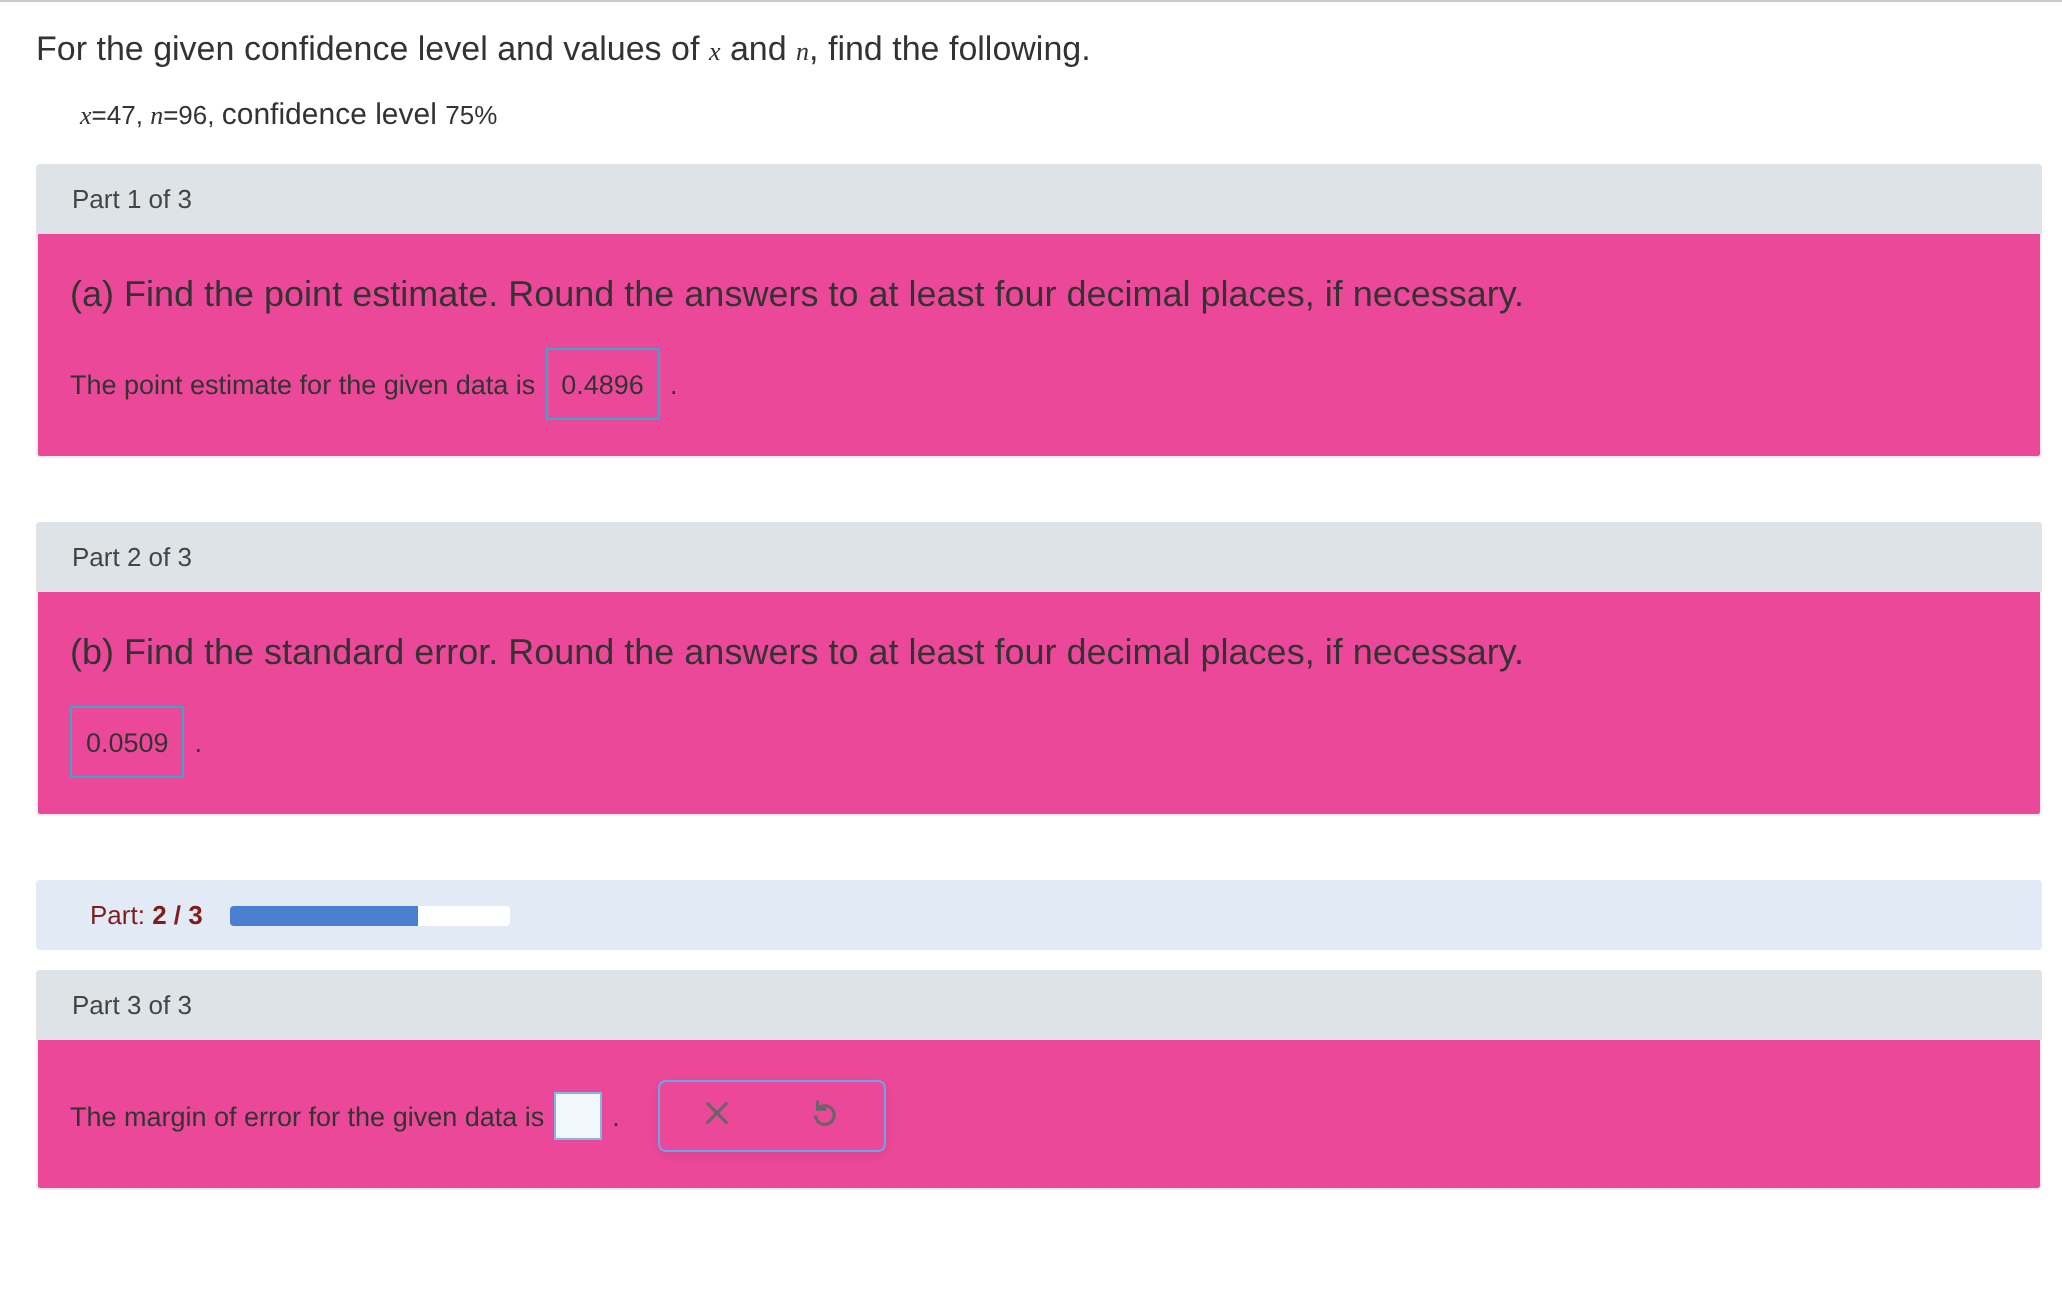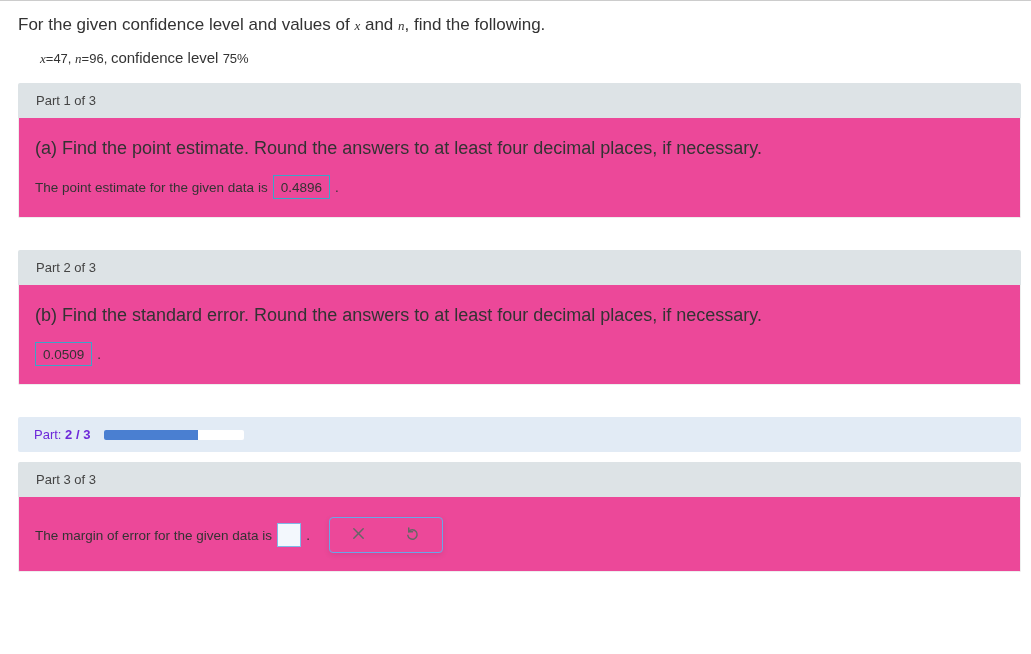--- a/index.html
+++ b/index.html
@@ -53,38 +53,38 @@
   }
   .ans-box {
     display: inline-flex;
     align-items: center;
     justify-content: center;
     border: 1.5px solid #3aa6c9;
     padding: 3px 7px;
     font-size: 13.5px;
     color: #333;
     min-width: 48px;
-    height: 24px;
+    height: 36px;
   }
   .ans-box.empty {
     border: 1.5px solid #7fb8e8;
     background: #f3f8fd;
     width: 24px;
     min-width: 24px;
     height: 24px;
   }
   .progress-strip {
     background: #e2ebf5;
     margin: 0 10px 10px 18px;
-    padding: 10px 16px;
+    padding: 10px 27px;
     display: flex;
     align-items: center;
     gap: 14px;
     font-size: 13px;
-    color: #6d28d9;
+    color: #7f1d1d;
     border-radius: 2px;
   }
   .progress-bar {
     width: 140px;
     height: 10px;
     background: #fff;
     border-radius: 2px;
     overflow: hidden;
   }
   .progress-fill {

